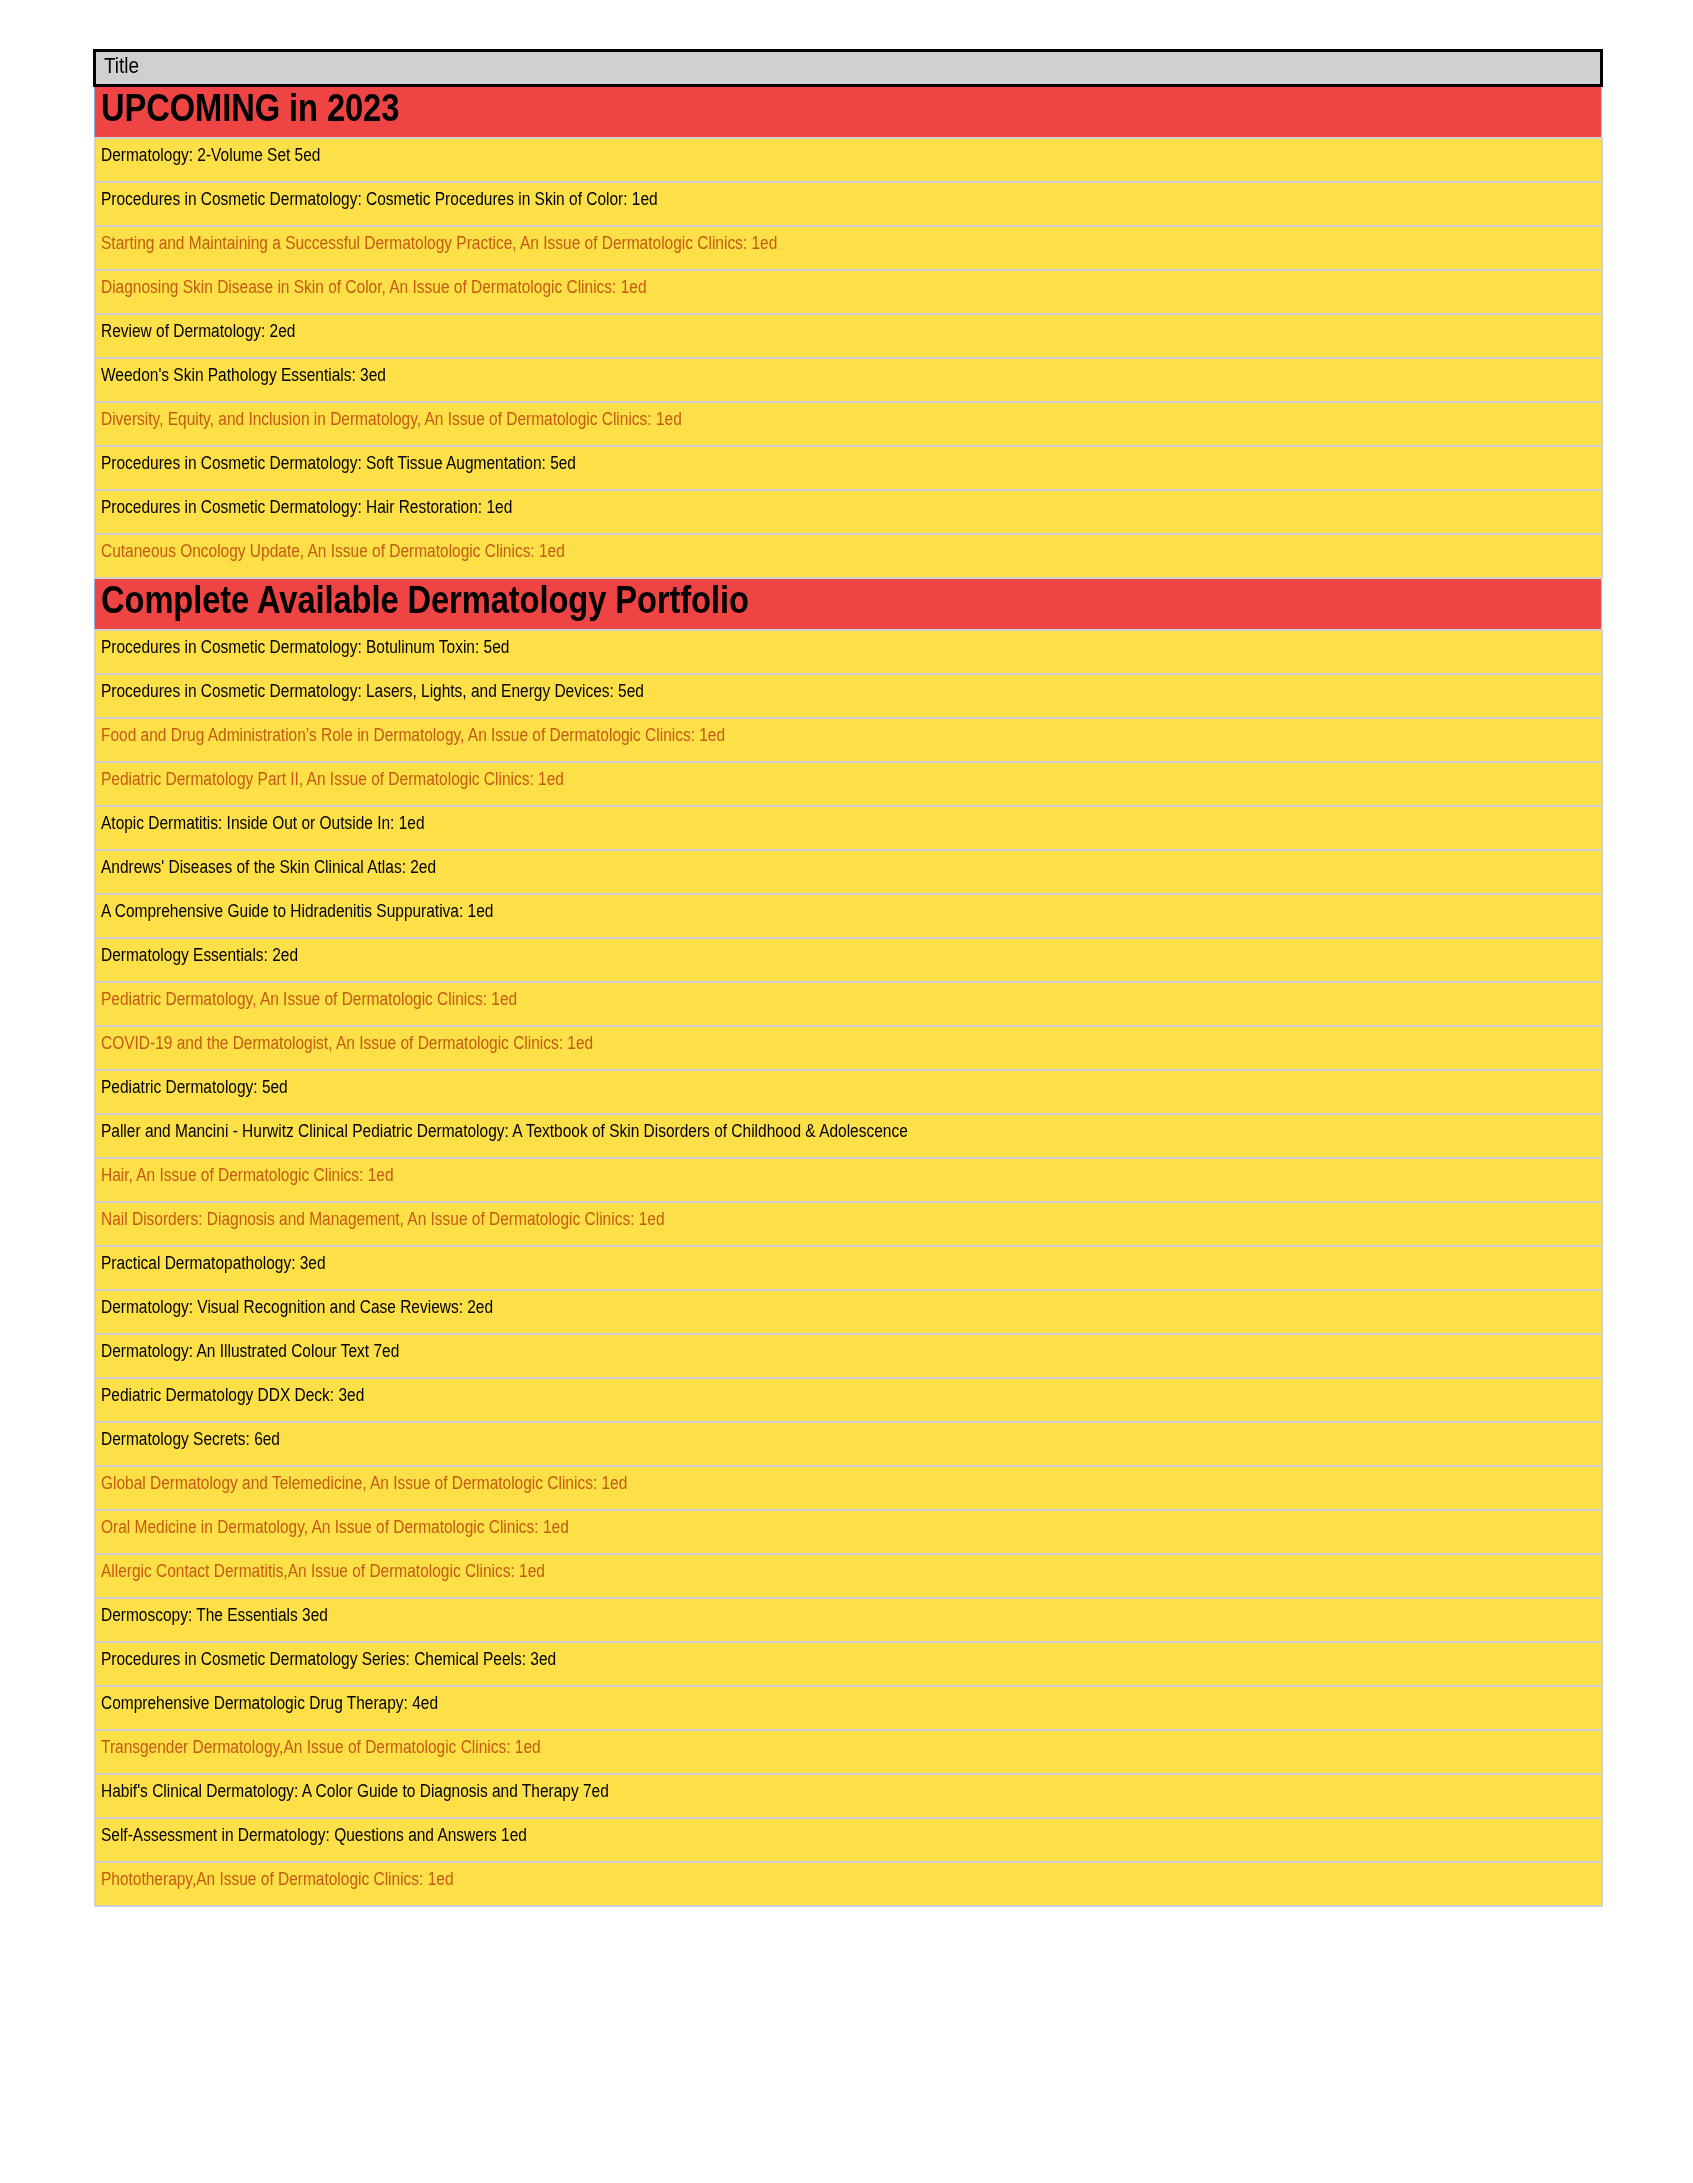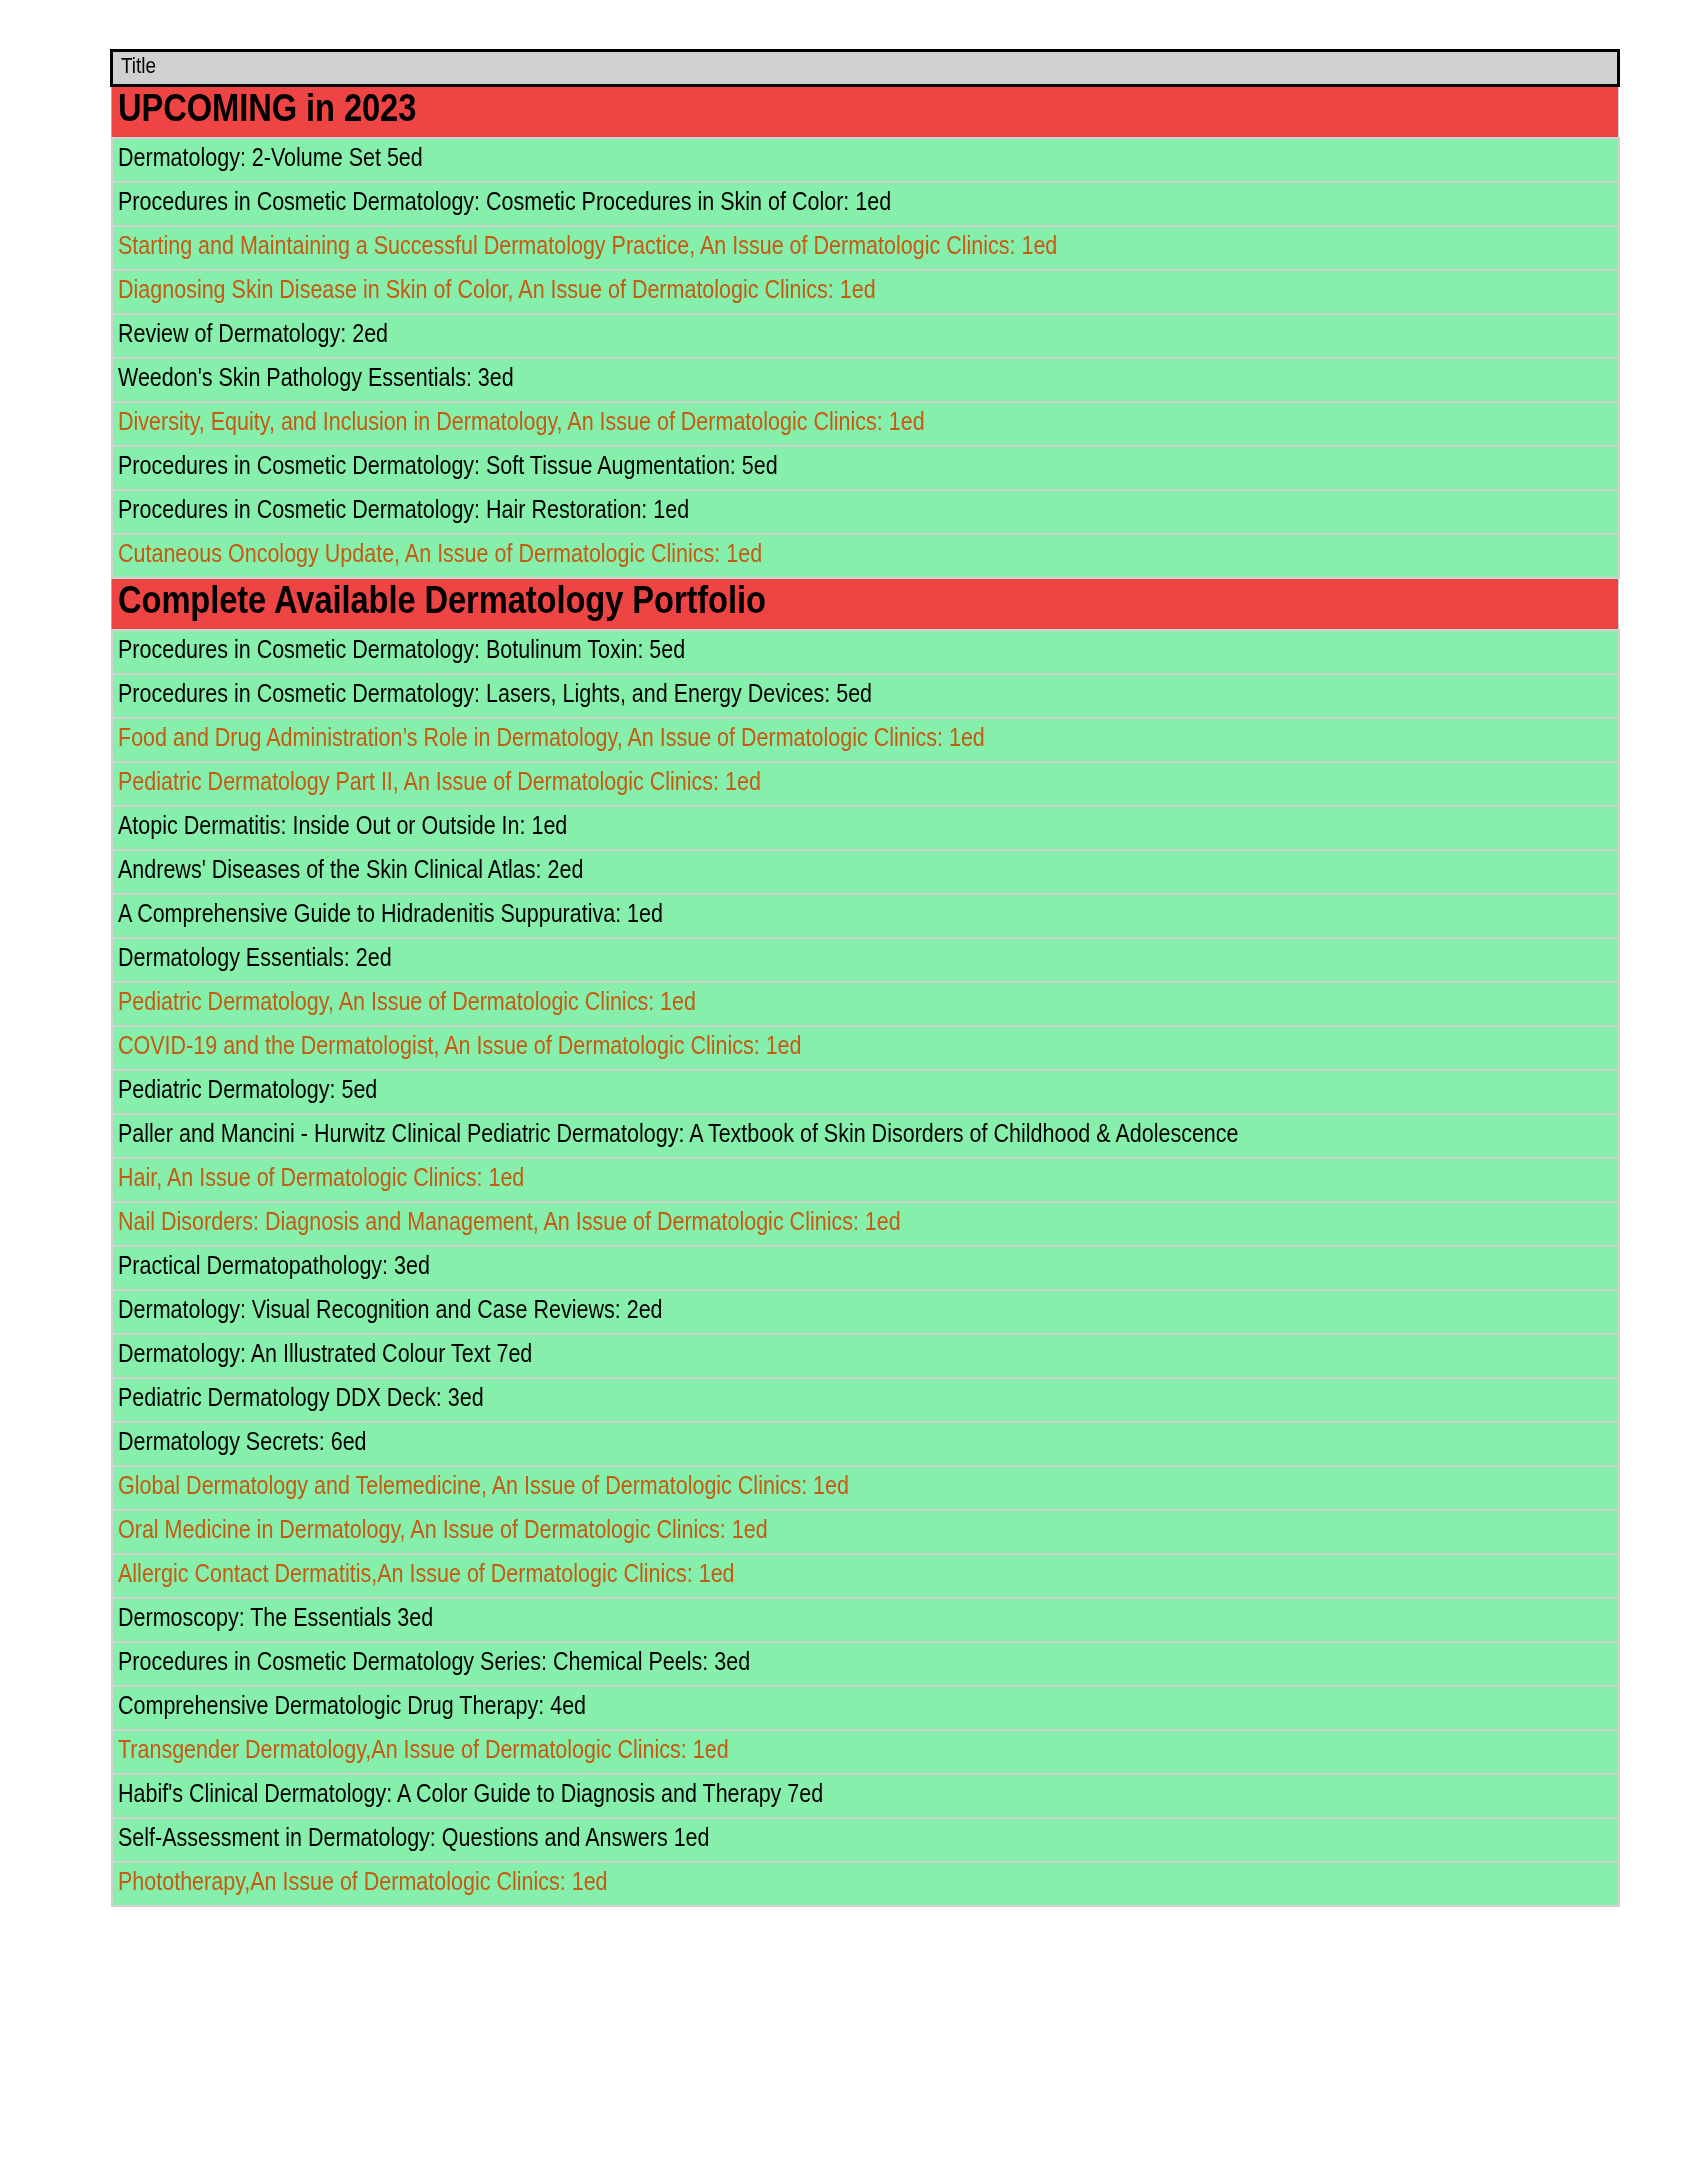--- a/index.html
+++ b/index.html
@@ -27,21 +27,20 @@
     position: absolute;
     left: 93px;
     top: 49px;
     width: 1507px;
   }
 
   table.portfolio {
     border-collapse: collapse;
     table-layout: fixed;
     width: 1507px;
-    margin-left: 17px;
   }
 
   table.portfolio col.c-title { width: 1507px; }
 
   
   tr.col-header-row > th {
     background: #D0D0D0;
     border: 3.5px solid #000000;
     height: 32px;
     padding: 0 0 0 8.4px;
@@ -69,25 +68,25 @@
     overflow: hidden;
     border-left: 1.4px solid #8FAADC;
     border-right: 1.4px solid #D0D0D0;
     border-top: 0;
     border-bottom: 0;
     letter-spacing: -0.1px;
   }
 
   
   tr.item-row > td {
-    background: #86efac;
+    background: #fde047;
     height: 42px;
     padding: 0 0 0 5.6px;
     vertical-align: middle;
-    font-size: 25px;
+    font-size: 18px;
     line-height: 29px;
     color: #000000;
     white-space: nowrap;
     overflow: hidden;
     border: 2.1px solid #D0D0D0;
     border-left-color: #D0D0D0;
     border-right-color: #D0D0D0;
   }
 
   tr.item-row > td.accent {

